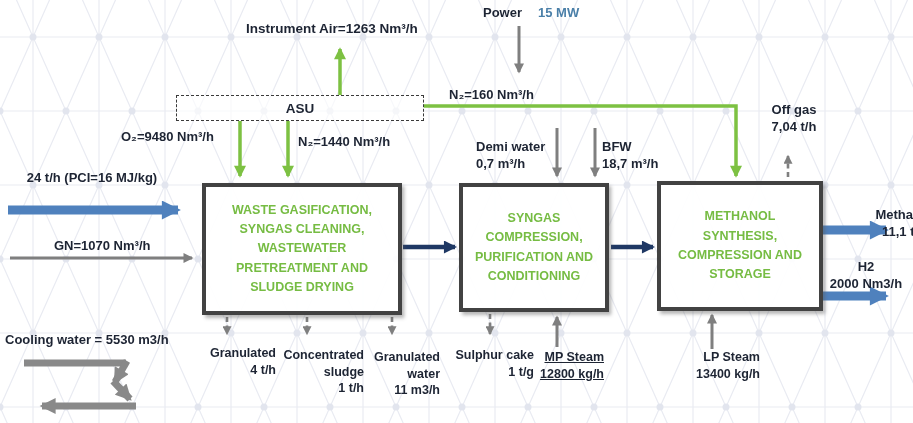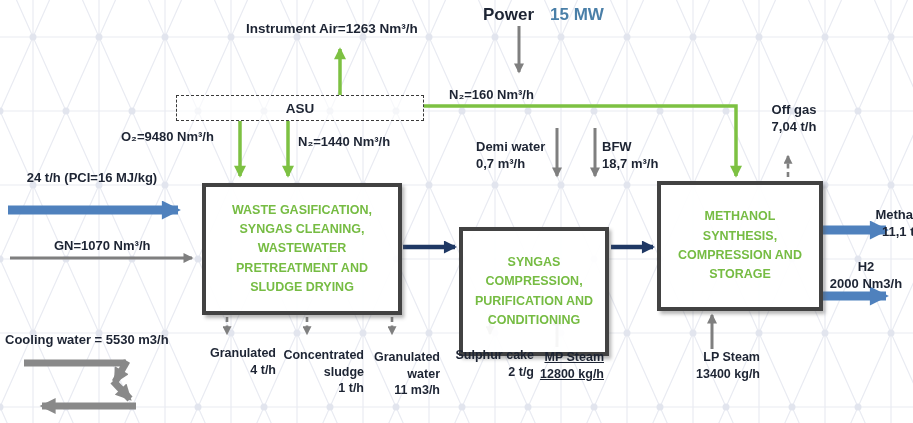--- a/index.html
+++ b/index.html
@@ -118,30 +118,30 @@
     </g>
   </svg>
 
   <div class="asu">
     <span>ASU</span>
   </div>
 
   <div class="box" style="left:202px;top:183px;width:200px;height:132px;">
     <span class="bt" style="width:172px;">WASTE GASIFICATION, SYNGAS CLEANING, WASTEWATER PRETREATMENT AND SLUDGE DRYING</span>
   </div>
-  <div class="box" style="left:459px;top:183px;width:150px;height:129px;margin-top:44px;">
+  <div class="box" style="left:459px;top:183px;width:150px;height:129px;">
     <span class="bt" style="width:132px;">SYNGAS COMPRESSION, PURIFICATION AND CONDITIONING</span>
   </div>
   <div class="box" style="left:657px;top:181px;width:166px;height:130px;">
     <span class="bt" style="width:138px;">METHANOL SYNTHESIS, COMPRESSION AND STORAGE</span>
   </div>
 
   <div class="lbl" style="left:246px;top:20px;font-size:13.5px;">Instrument Air=1263 Nm³/h</div>
 
-  <div class="lbl power" style="left:483px;top:4px;font-size:17px;">
+  <div class="lbl power" style="left:483px;top:4px;font-size:13px;">
     <span>Power</span>
     <span class="steel">15 MW</span>
   </div>
 
   <div class="lbl" style="left:449px;top:86px;">N₂=160 Nm³/h</div>
   <div class="lbl" style="left:121px;top:128px;">O₂=9480 Nm³/h</div>
   <div class="lbl" style="left:298px;top:133px;">N₂=1440 Nm³/h</div>
 
   <div class="lbl ctr" style="left:752px;top:101px;width:84px;">
     <div>Off gas</div>
@@ -188,21 +188,21 @@
   </div>
 
   <div class="lbl ctr sm" style="left:356px;top:349px;width:84px;">
     <div>Granulated</div>
     <div>water</div>
     <div>11 m3/h</div>
   </div>
 
   <div class="lbl ctr sm" style="left:446px;top:347px;width:88px;">
     <div>Sulphur cake</div>
-    <div>2 t/g</div>
+    <div>1 t/g</div>
   </div>
 
   <div class="lbl ctr sm" style="left:510px;top:349px;width:94px;text-decoration:underline;">
     <div>MP Steam</div>
     <div>12800 kg/h</div>
   </div>
 
   <div class="lbl ctr sm" style="left:664px;top:349px;width:96px;">
     <div>LP Steam</div>
     <div>13400 kg/h</div>

